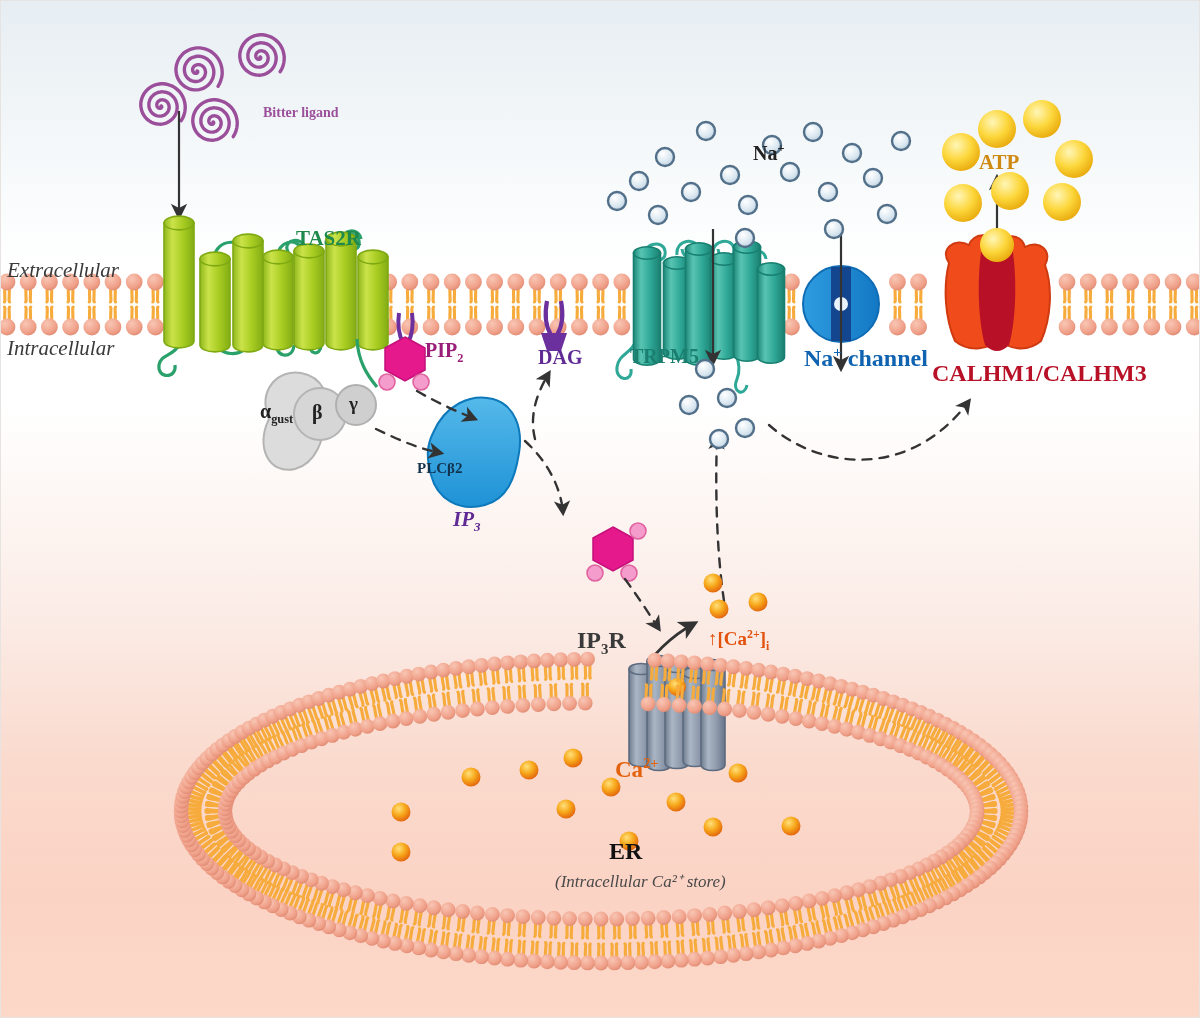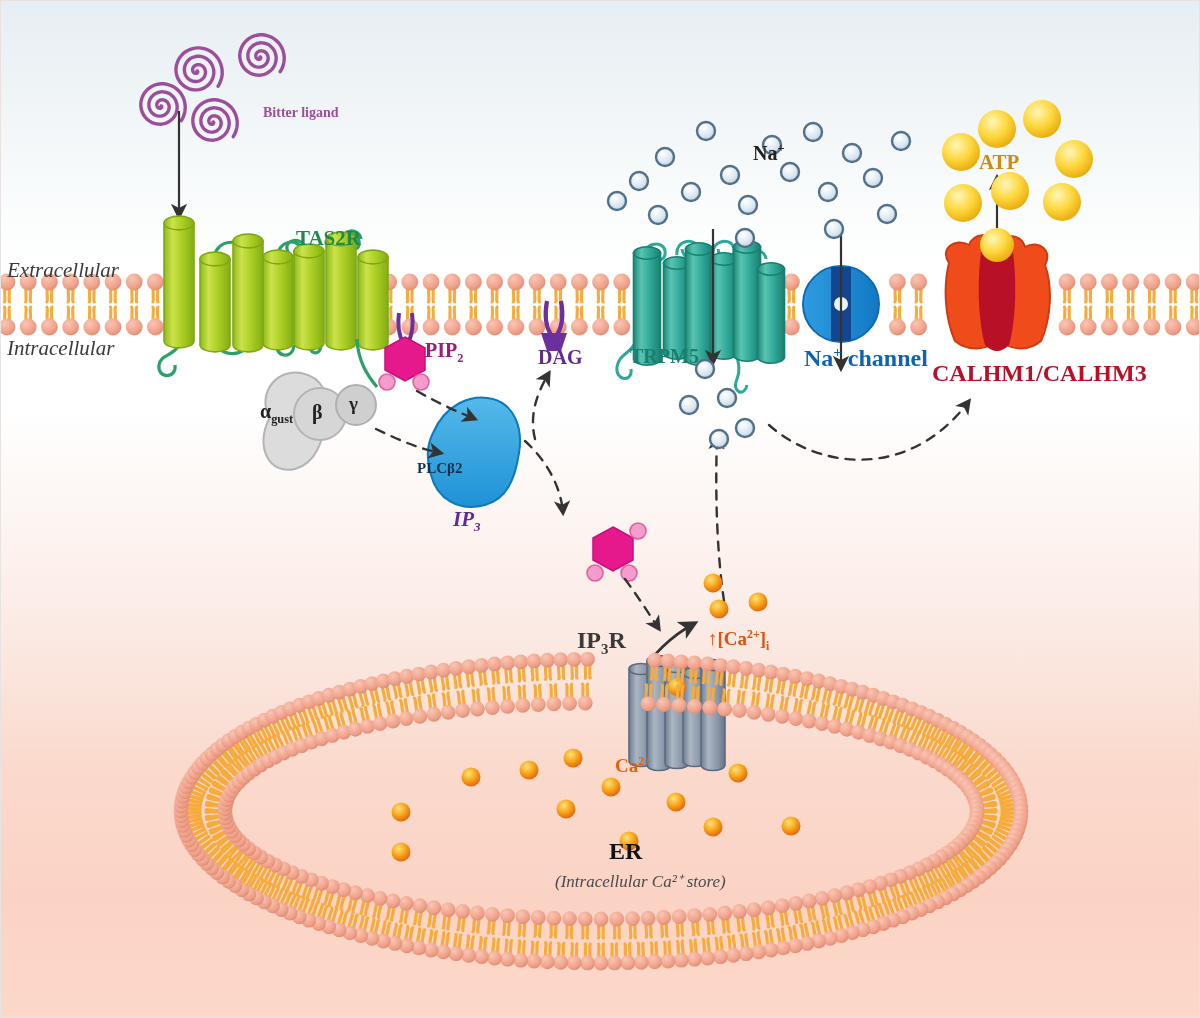--- a/index.html
+++ b/index.html
@@ -1542,20 +1542,20 @@
   </div>
 
   <div class="lbl b" style="left:931px;top:360px;font-size:24px;color:#b81026;">CALHM1/CALHM3</div>
 
   <div class="lbl b" style="left:978px;top:151px;font-size:21px;color:#cf8a14;">ATP</div>
 
   <div class="lbl b" style="left:691px;top:628px;font-size:19px;color:#e2520d;margin-left:16px;">
     <span>↑</span><span>[Ca</span><sup>2+</sup><span>]</span><sub>i</sub>
   </div>
 
-  <div class="lbl b" style="left:614px;top:755px;font-size:19px;color:#e2620d;">
+  <div class="lbl b" style="left:614px;top:755px;font-size:23px;color:#e2620d;">
     <span>Ca</span><sup>2+</sup>
   </div>
 
   <div class="lbl b" style="left:608px;top:838px;font-size:24px;color:#111;">ER</div>
 
   <div class="lbl ital" style="left:506px;top:872px;font-size:17px;color:#4a4a4a;margin-left:48px;">(Intracellular Ca²⁺ store)</div>
 </div>
 
 </body></html>

